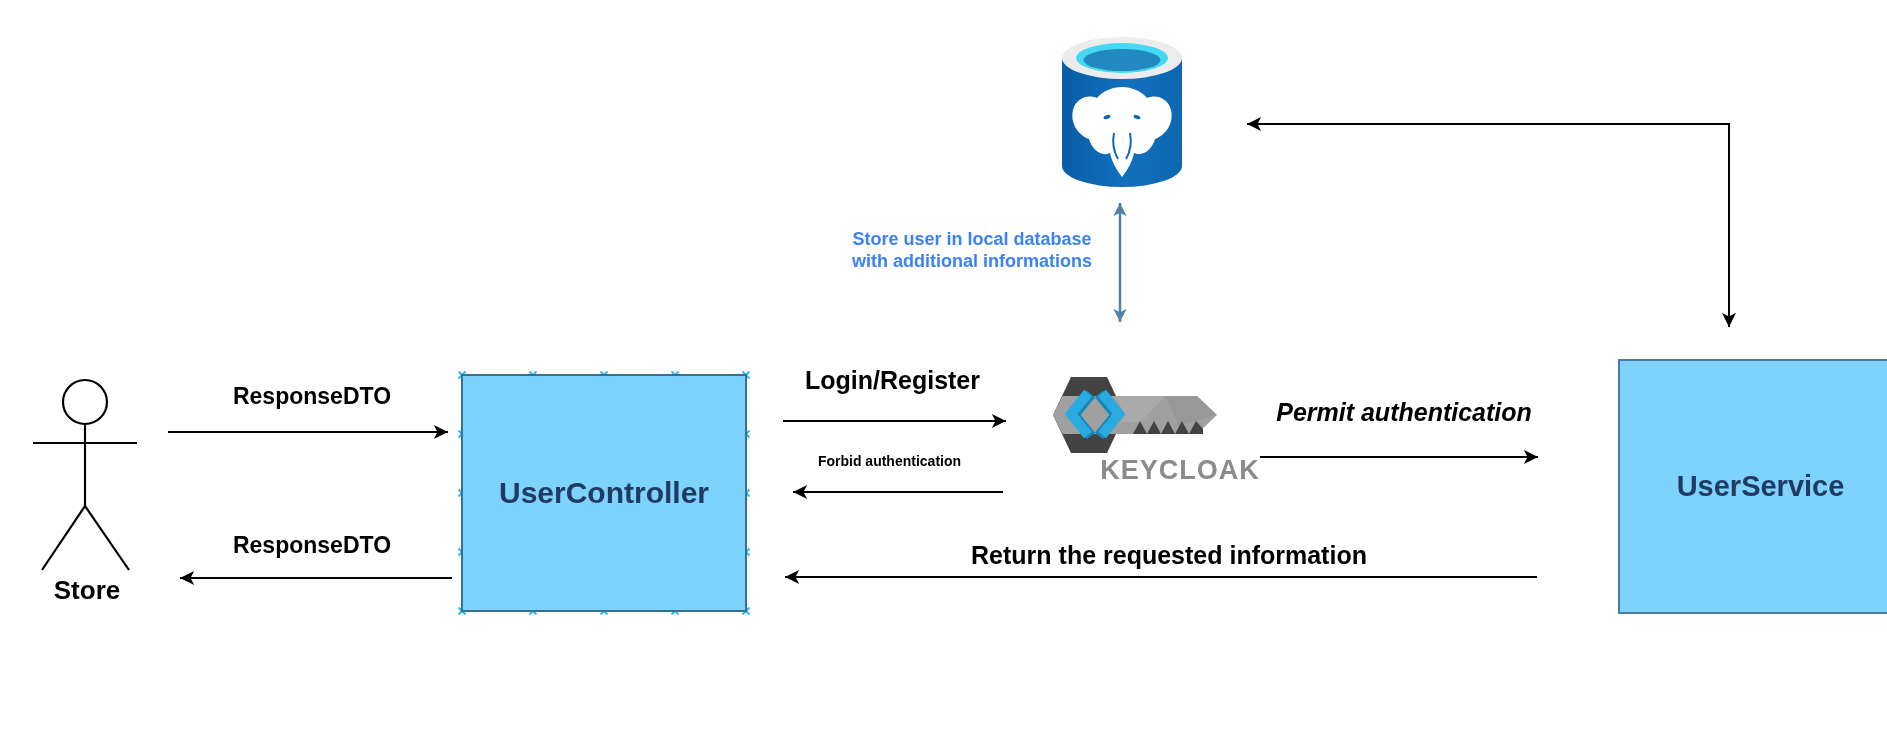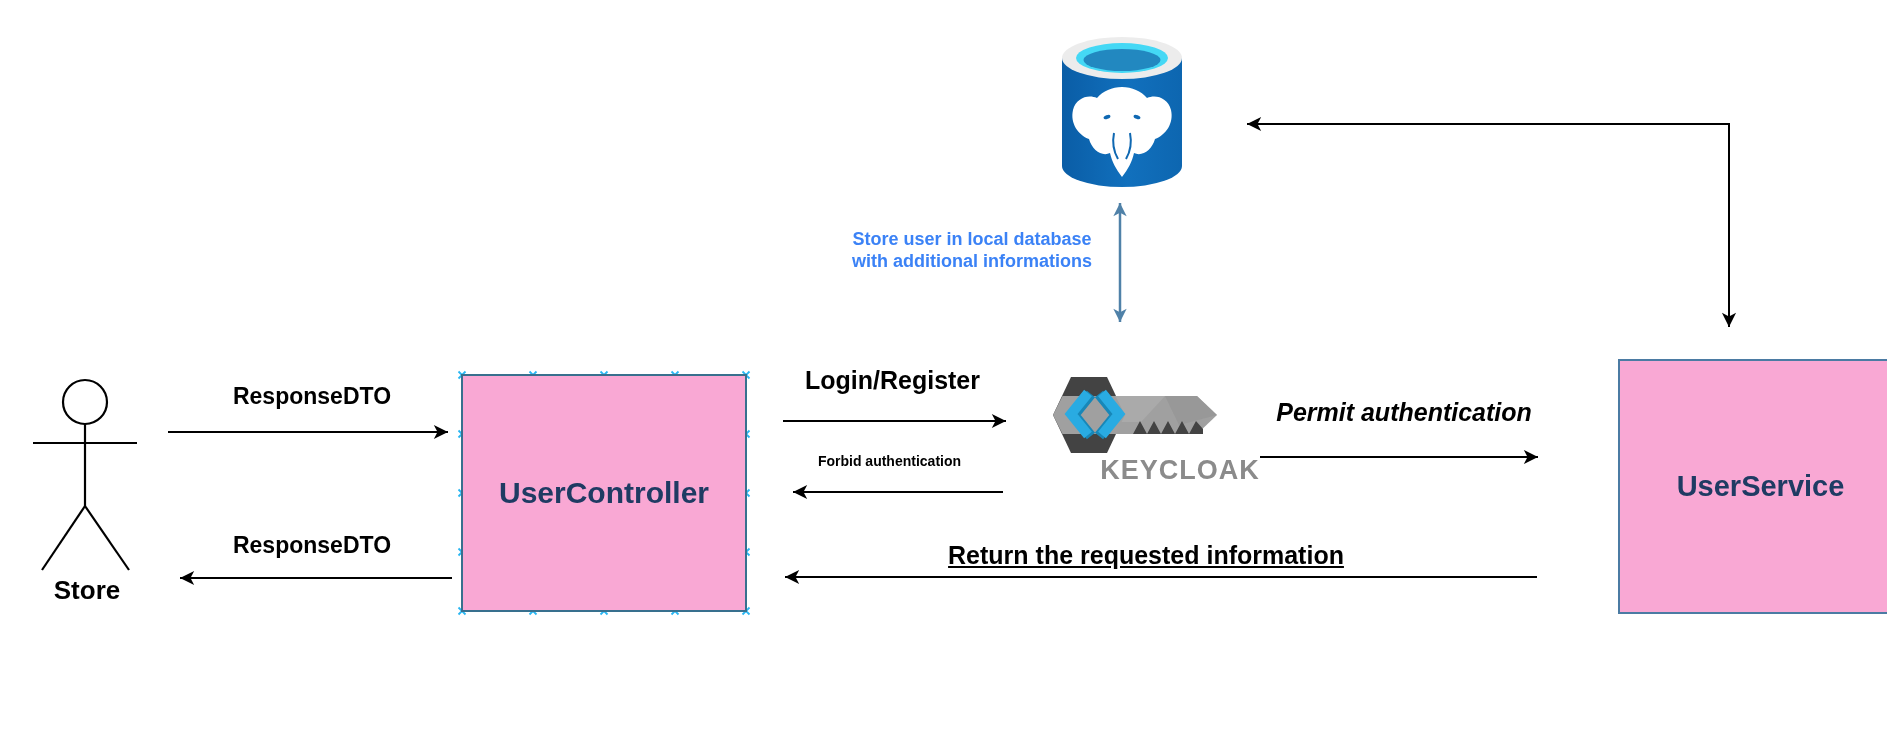--- a/index.html
+++ b/index.html
@@ -15,42 +15,42 @@
     position:absolute;
     font-weight:bold;
     color:#000000;
     text-align:center;
     white-space:nowrap;
     line-height:1.15;
   }
   .node-box{
     position:absolute;
     box-sizing:border-box;
-    background:#f9a8d4;
+    background:#7dd3fc;
     display:flex;align-items:center;justify-content:center;
     font-weight:bold;
     color:#1f3b63;
   }
   #user-controller-box{
     left:461px;top:374px;width:286px;height:238px;
     border:2px solid #38708e;
     font-size:30px;
   }
   #user-service-box{
     left:1586px;top:359px;width:285px;height:255px;
     border:2px solid #4b7ba3;
     font-size:29px;
     margin-left:32px;
   }
   #request-label{left:168px;top:383px;width:288px;font-size:23px;}
   #response-label{left:168px;top:532px;width:288px;font-size:23px;}
   #login-label{left:770px;top:366px;width:245px;font-size:25px;}
   #forbid-label{left:772px;top:453px;width:235px;font-size:14px;}
   #permit-label{left:1255px;top:398px;width:298px;font-size:25px;font-style:italic;}
-  #return-label{left:886px;top:541px;width:520px;font-size:25px;text-decoration:underline;}
+  #return-label{left:909px;top:541px;width:520px;font-size:25px;}
   #store-label{left:828px;top:228px;width:288px;font-size:18px;color:#3b82f6;line-height:22px;}
   #client-label{left:28px;top:576px;width:118px;font-size:26px;}
   #keycloak-wordmark{
     left:1092px;top:455px;width:176px;
     font-size:27px;color:#8b8b8b;letter-spacing:1px;
   }
 </style>
 </head>
 <body>
 

